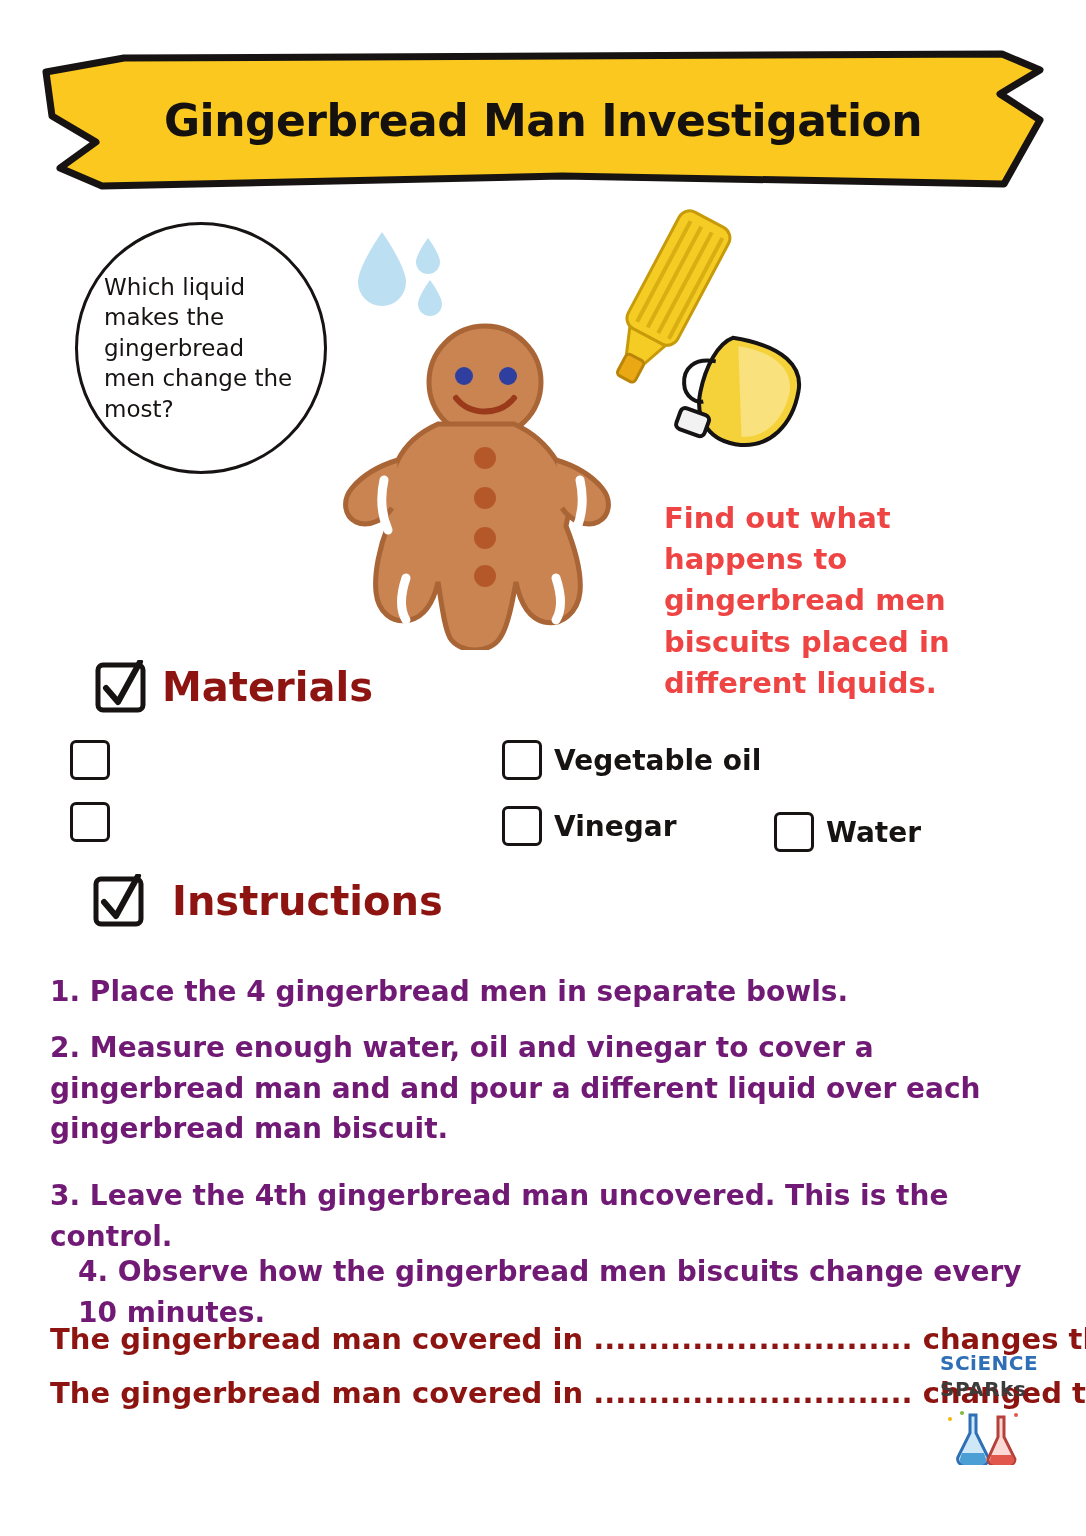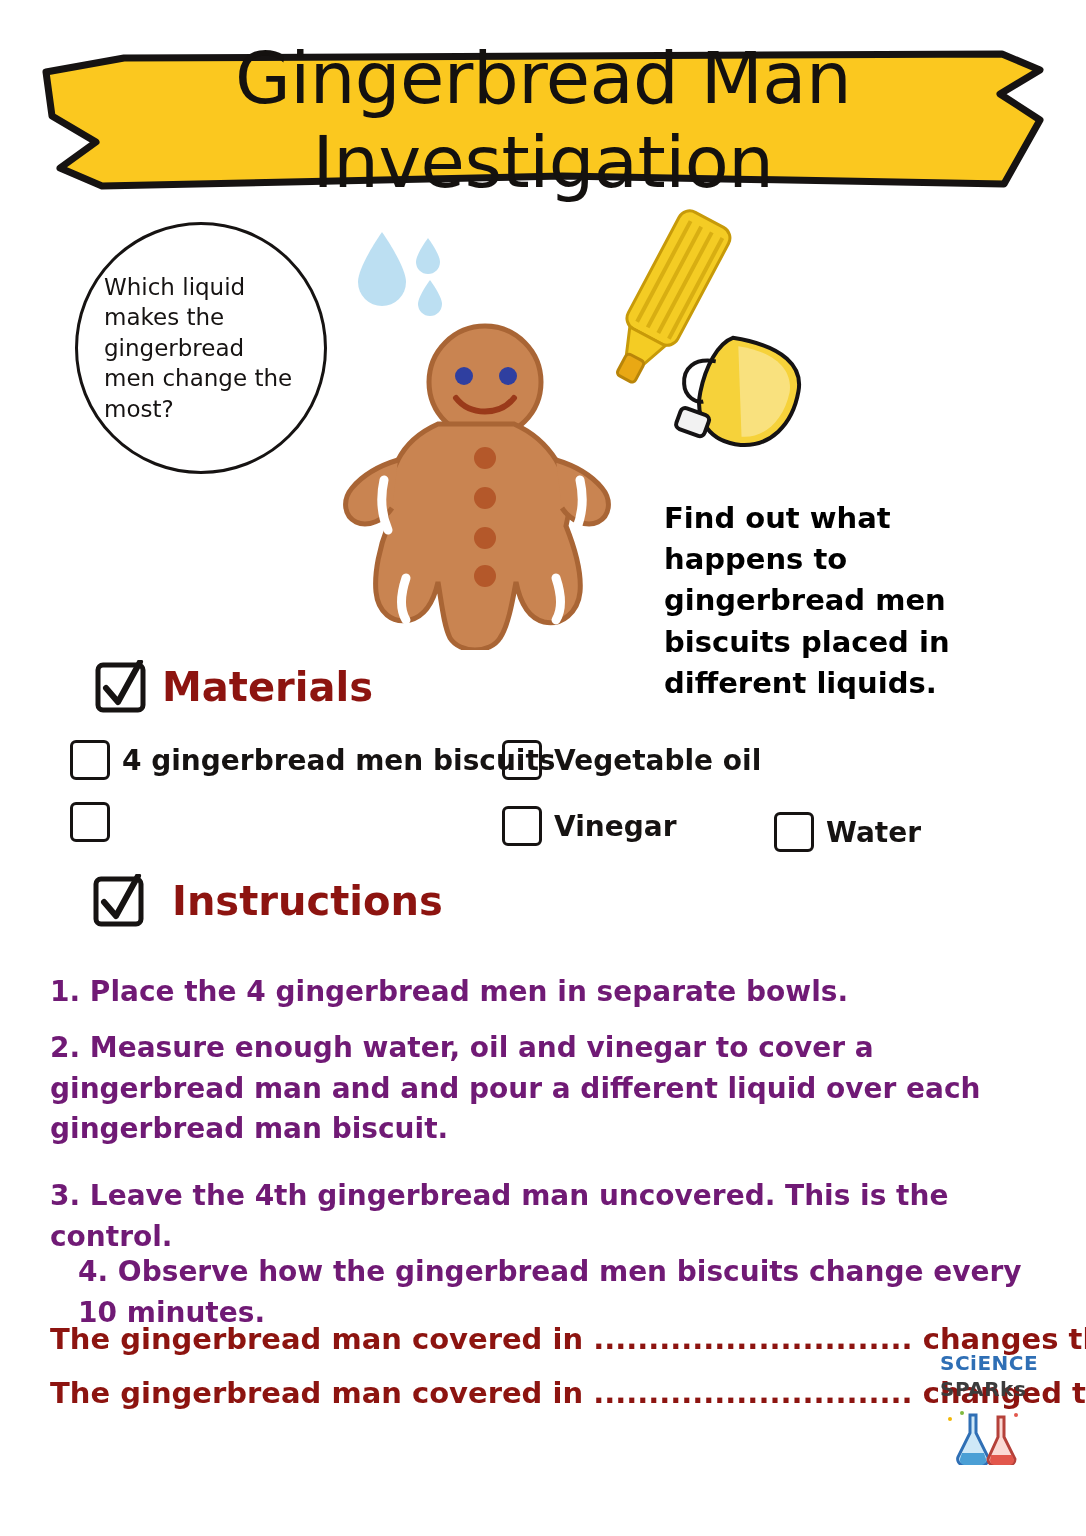--- a/index.html
+++ b/index.html
@@ -27,22 +27,22 @@
   .banner-title {
     position: absolute;
     left: 0;
     top: 0;
     width: 1002px;
     height: 140px;
     display: flex;
     align-items: center;
     justify-content: center;
     font-family: "DejaVu Sans", sans-serif;
-    font-weight: normal;
-    font-size: 72px;
+    font-weight: bold;
+    font-size: 44px;
     letter-spacing: -0.5px;
     color: #14110f;
     text-align: center;
   }
 
   
   .question-bubble {
     position: absolute;
     left: 75px;
     top: 222px;
@@ -74,21 +74,21 @@
   
   .intro-text {
     position: absolute;
     left: 664px;
     top: 498px;
     width: 372px;
     font-family: "DejaVu Sans", sans-serif;
     font-weight: bold;
     font-size: 29px;
     line-height: 1.42;
-    color: #000000;
+    color: #ef4444;
     text-align: left;
   }
 
   
   .section-head {
     position: absolute;
     display: flex;
     align-items: center;
   }
   .section-head .tick-box { margin-right: 14px; }
@@ -238,21 +238,20 @@
     <svg width="54" height="54" viewBox="0 0 54 54">
       <rect x="4" y="5" width="45" height="45" rx="5" fill="none" stroke="#161312" stroke-width="5"></rect>
       <path d="M12 28 L24 42 L46 2" fill="none" stroke="#161312" stroke-width="6" stroke-linecap="round" stroke-linejoin="round"></path>
     </svg>
   </span>
   <span class="head-label">Materials</span>
 </div>
 
 <div class="check-item" style="left:70px; top:740px;">
   <span class="empty-box"></span>
-  <span class="item-label">4 gingerbread men biscuits</span>
 </div>
 <div class="check-item" style="left:502px; top:740px;">
   <span class="empty-box"></span>
   <span class="item-label">Vegetable oil</span>
 </div>
 <div class="check-item" style="left:70px; top:802px;">
   <span class="empty-box"></span>
 </div>
 <div class="check-item" style="left:502px; top:806px;">
   <span class="empty-box"></span>

